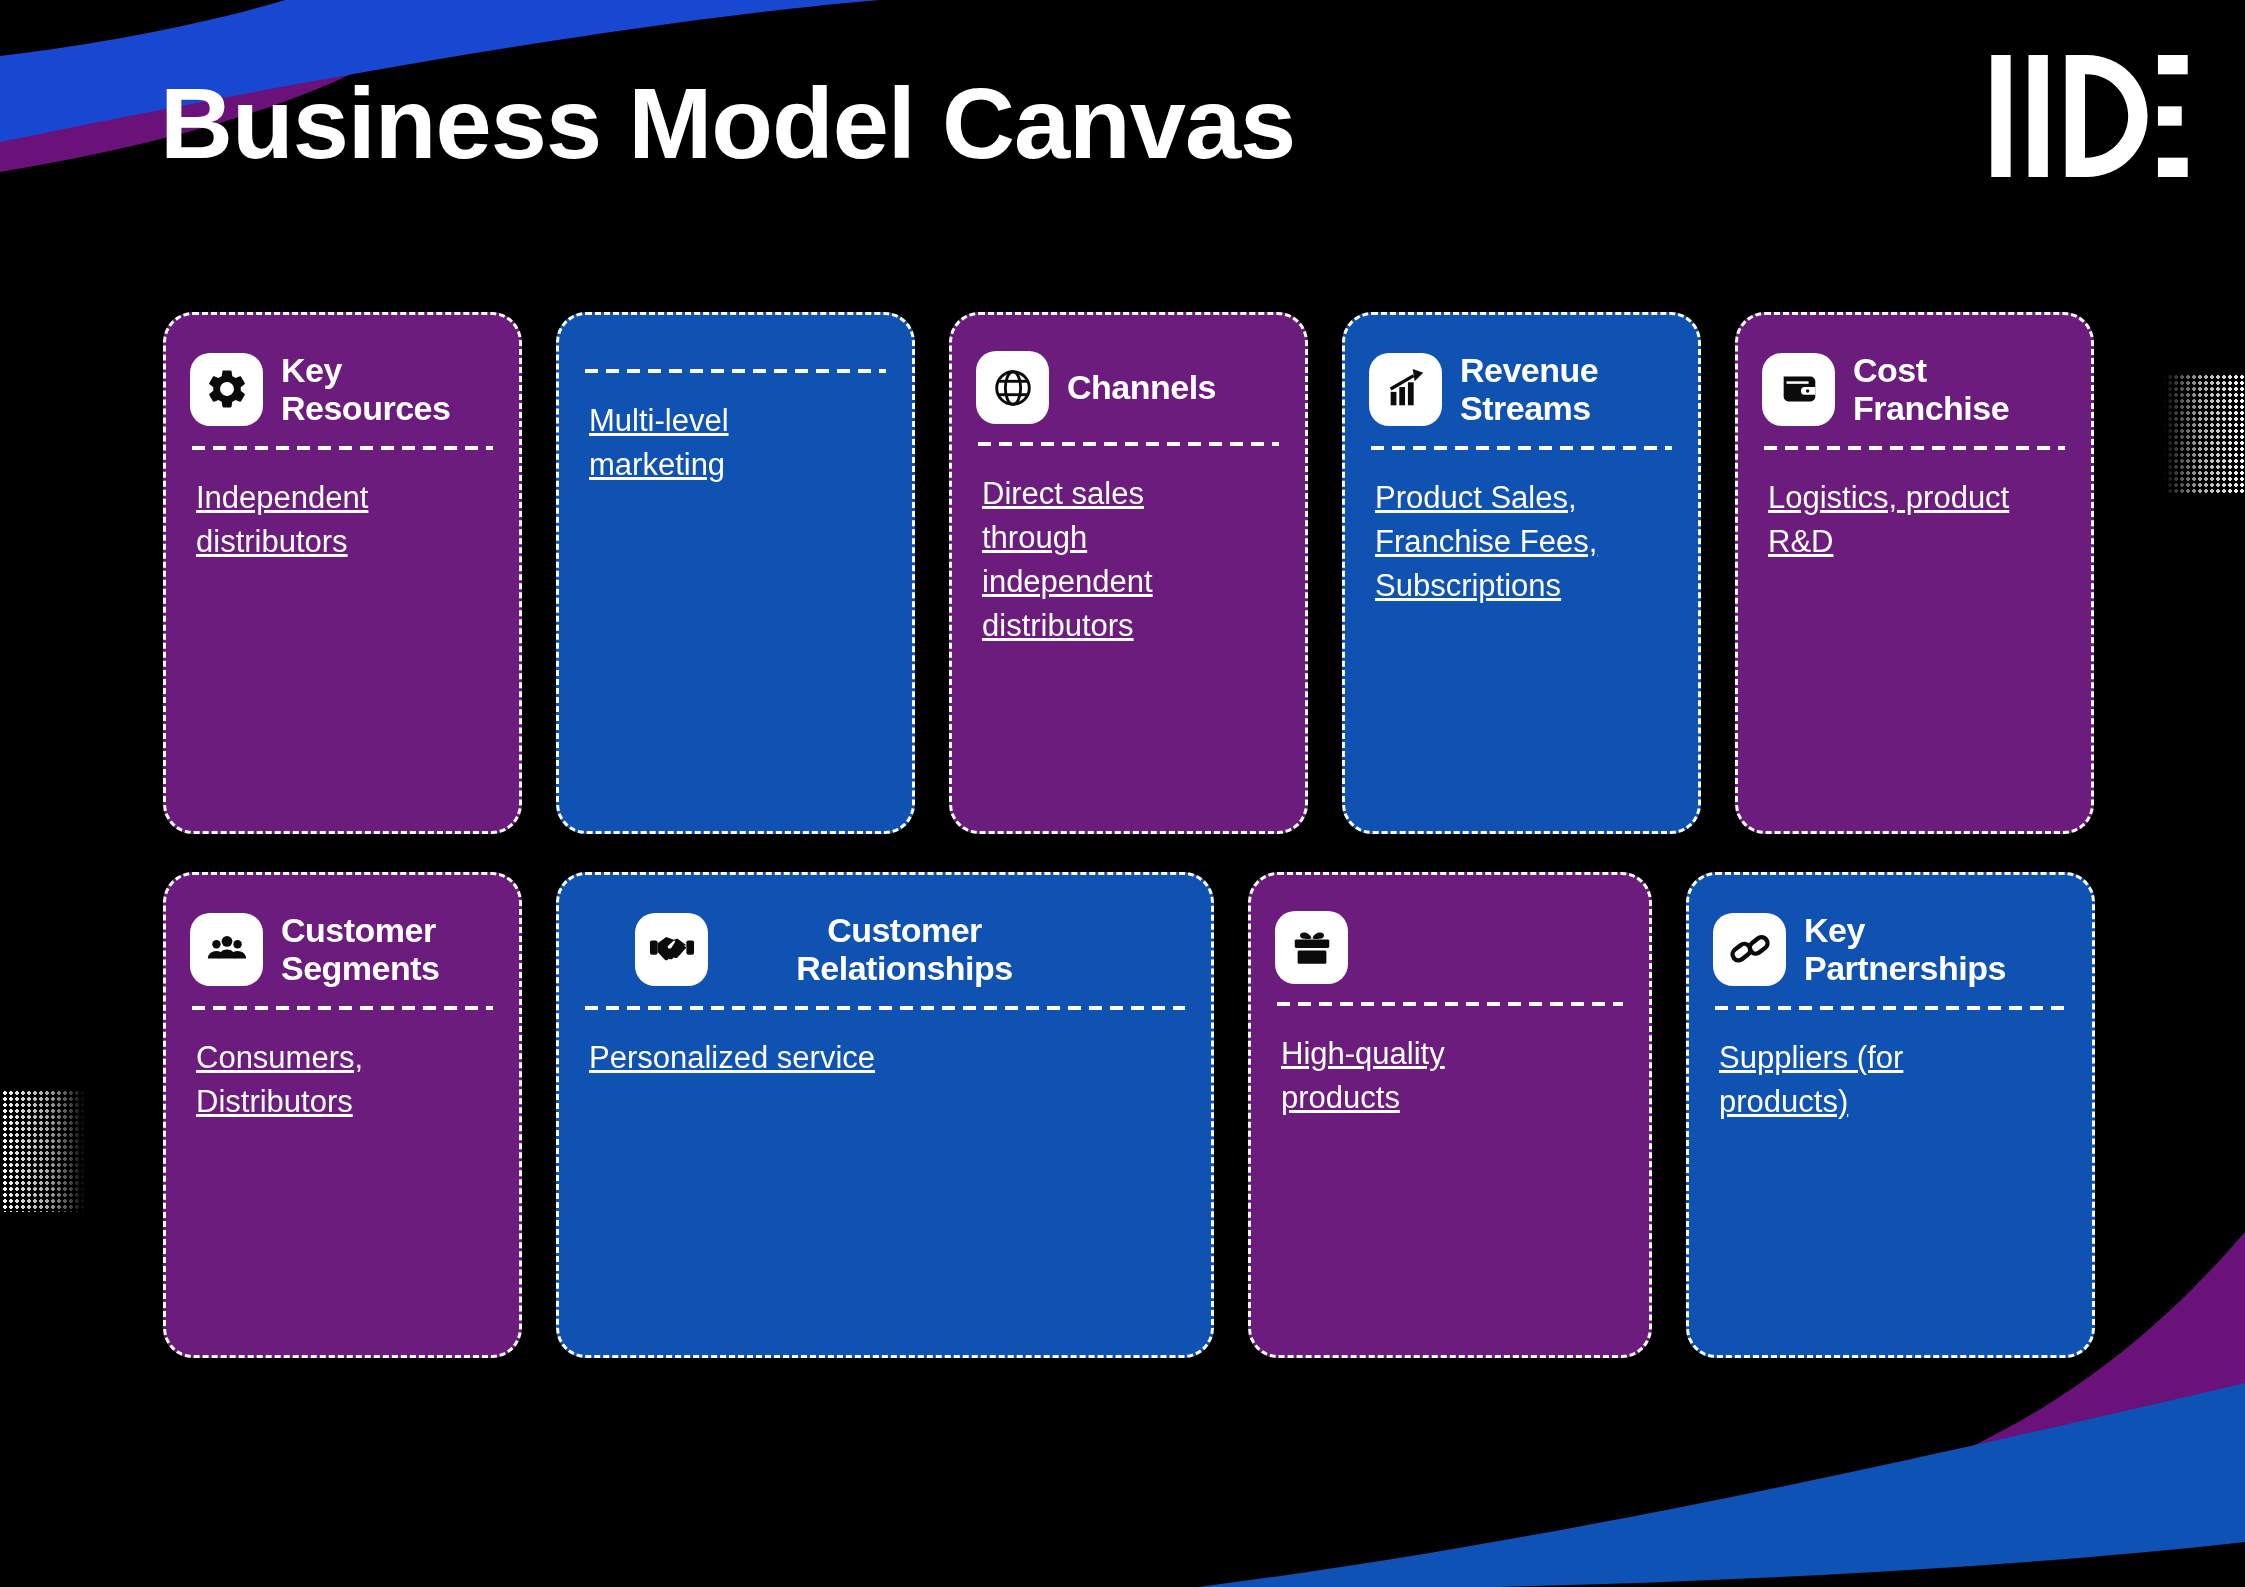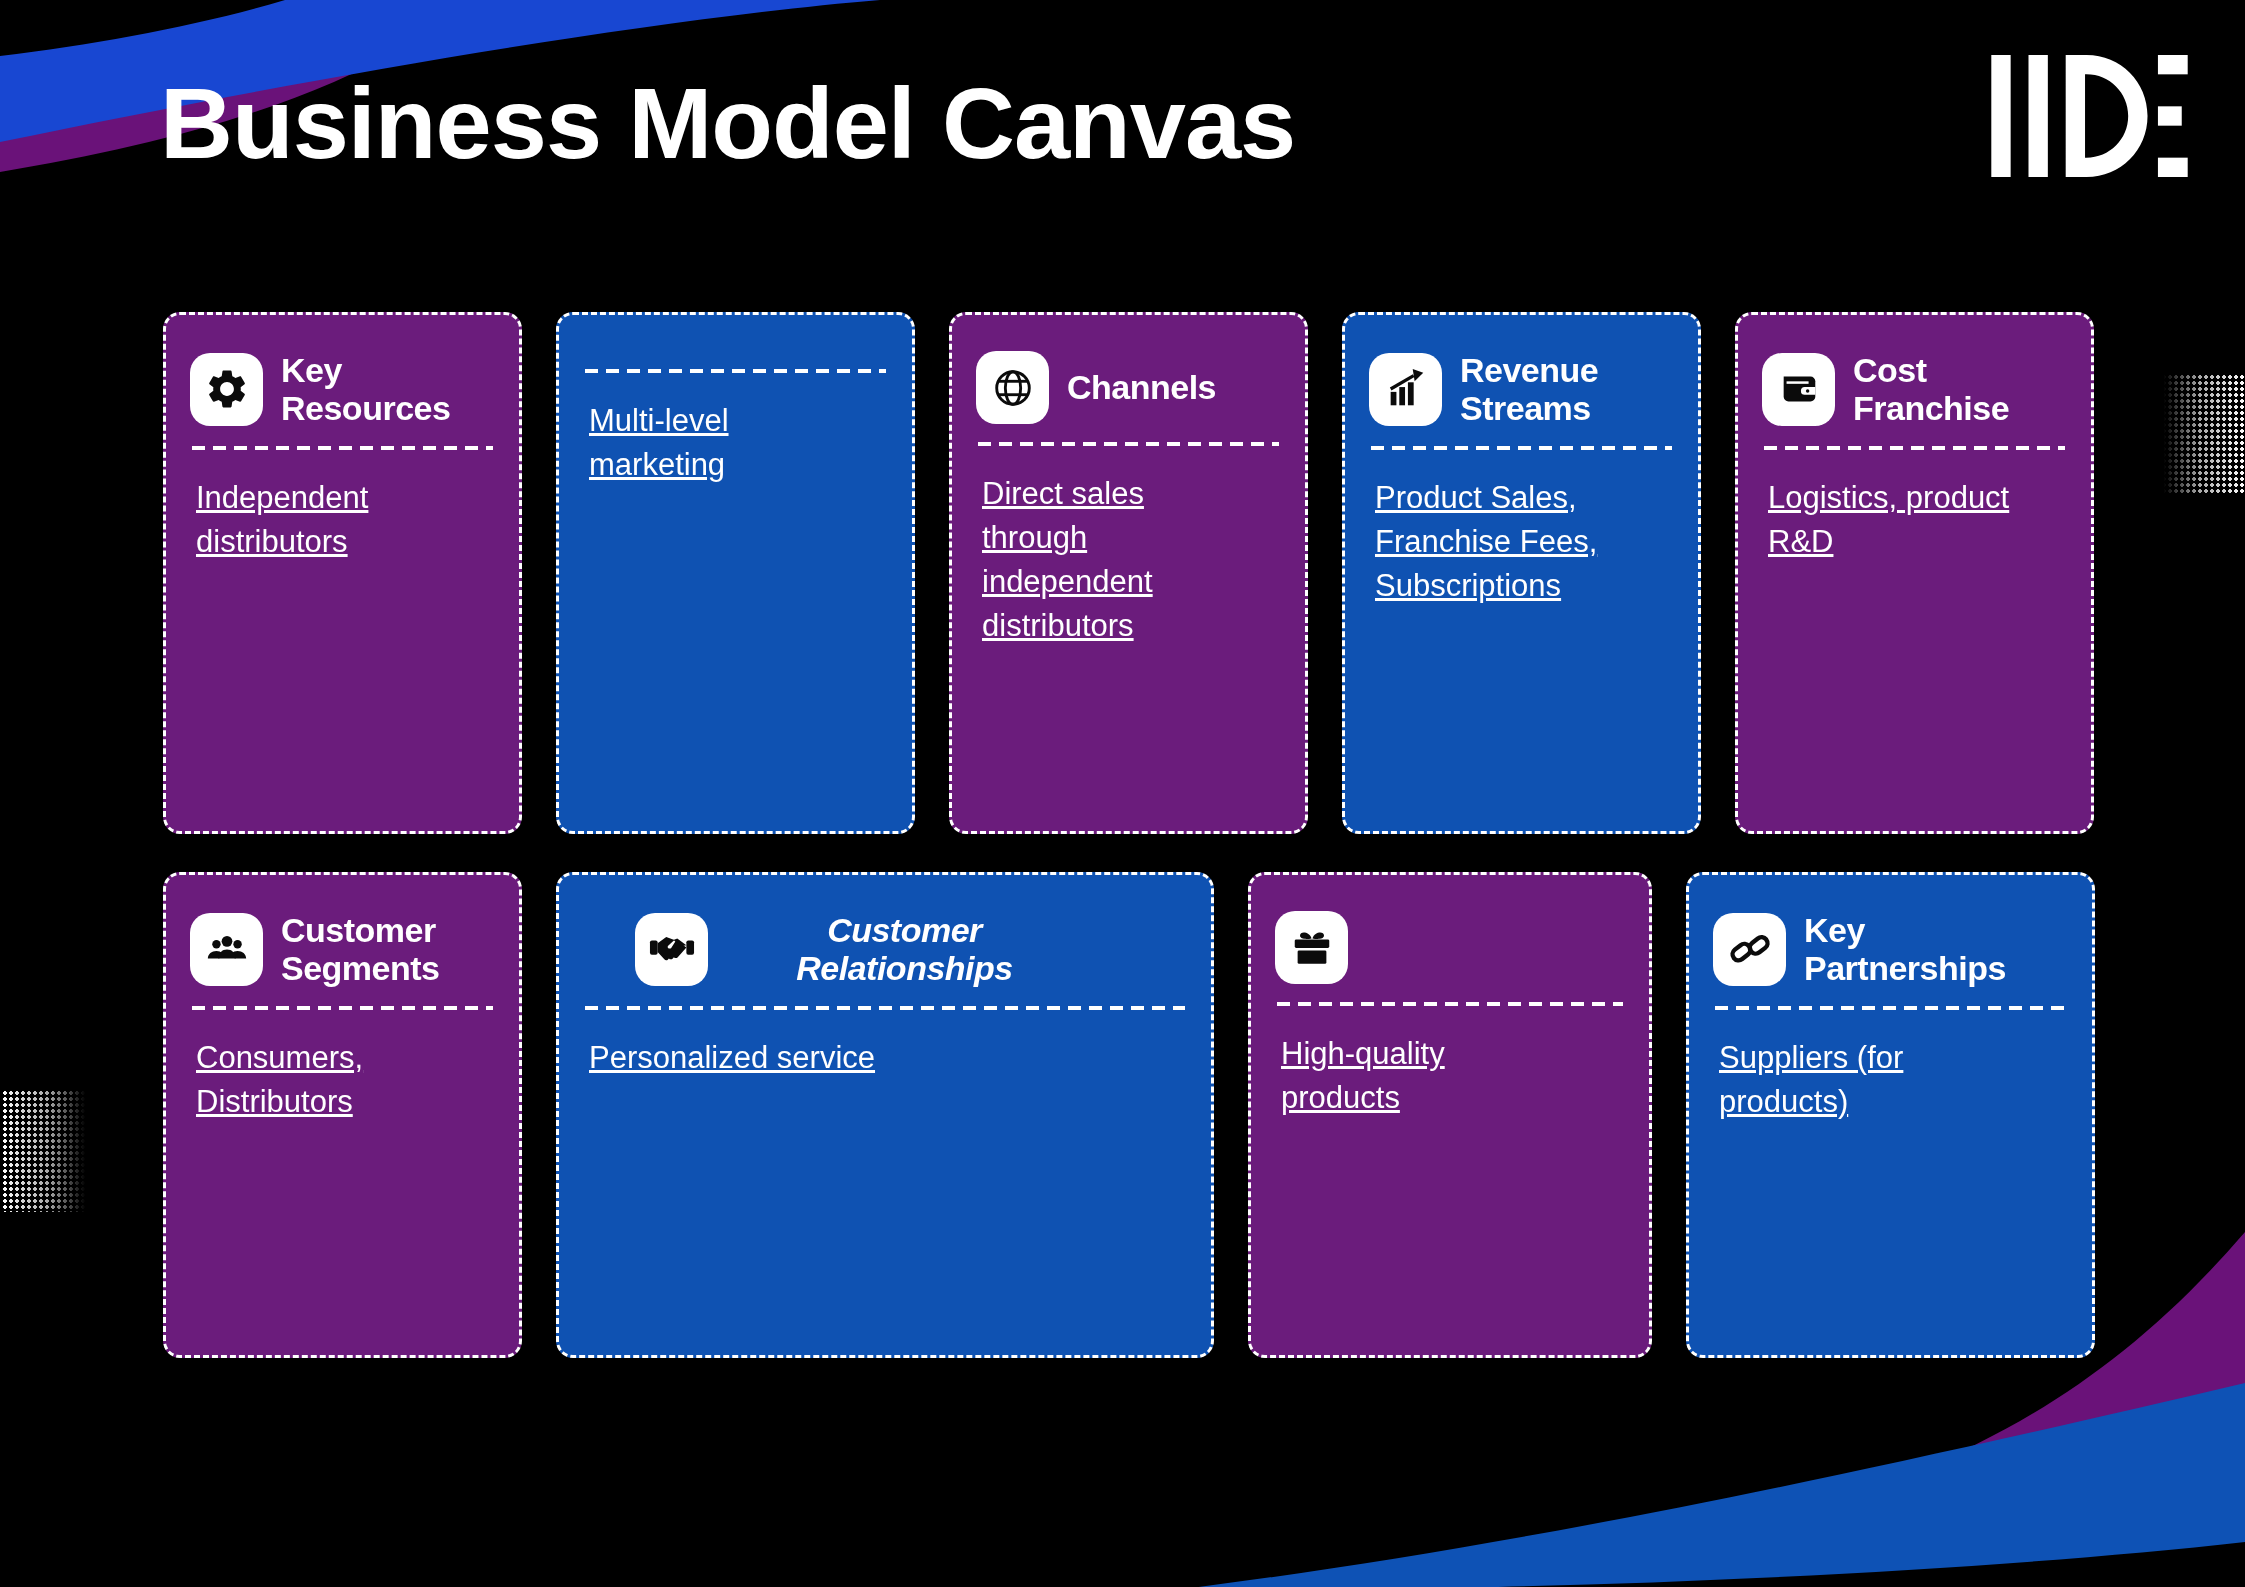--- a/index.html
+++ b/index.html
@@ -29,34 +29,34 @@
     white-space:nowrap;
   }
   .logo{position:absolute;left:1990px;top:55px;width:199px;height:122px;z-index:2;}
   .logo svg{width:100%;height:100%;display:block;}
   .row{position:absolute;left:163px;display:grid;gap:34px;z-index:1;}
   .row1{top:312px;grid-template-columns:repeat(5,359px);}
   .row2{top:872px;grid-template-columns:359px 658px 404px 409px;}
   .row1 .card{height:522px;}
   .row2 .card{height:486px;}
   .card{
-    box-sizing:border-box;border:3px dashed #fff;border-radius:17px;
+    box-sizing:border-box;border:3px dashed #fff;border-radius:30px;
     padding:36px 24px 0;color:#fff;
   }
   .card-head{display:flex;align-items:center;gap:18px;}
   .icon-badge{
     flex:0 0 auto;width:73px;height:73px;background:#fff;border-radius:20px;
     display:flex;align-items:center;justify-content:center;
   }
   .icon-badge svg{width:46px;height:46px;display:block;}
   .card-title{
     margin:0;font-size:34px;line-height:1.13;font-weight:bold;
     letter-spacing:-0.5px;max-width:215px;
   }
-  .card.wide .card-head{padding-left:52px;font-style:italic;}
+  .card.wide .card-head{padding-left:52px;}
   .card.wide .card-title{flex:1;text-align:center;max-width:none;padding-right:104px;}
   .sep{
     height:4px;margin:18px 2px 0;
     background-image:repeating-linear-gradient(90deg,#fff 0 13px,rgba(0,0,0,0) 13px 21px);
   }
   .card-body{
     margin:26px 6px 0;font-size:31px;line-height:1.42;font-weight:normal;max-width:268px;text-decoration:underline;
   }
   .card.wide .card-body{max-width:none;}
 </style>

